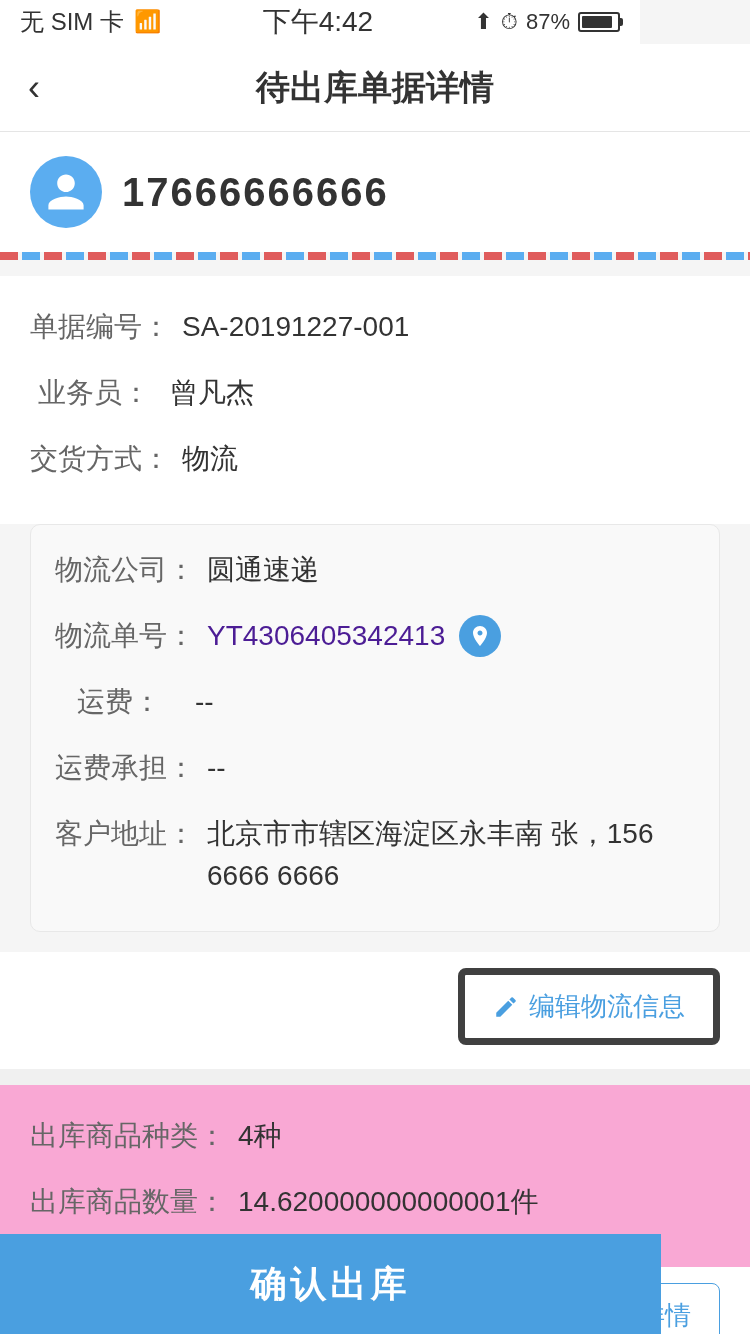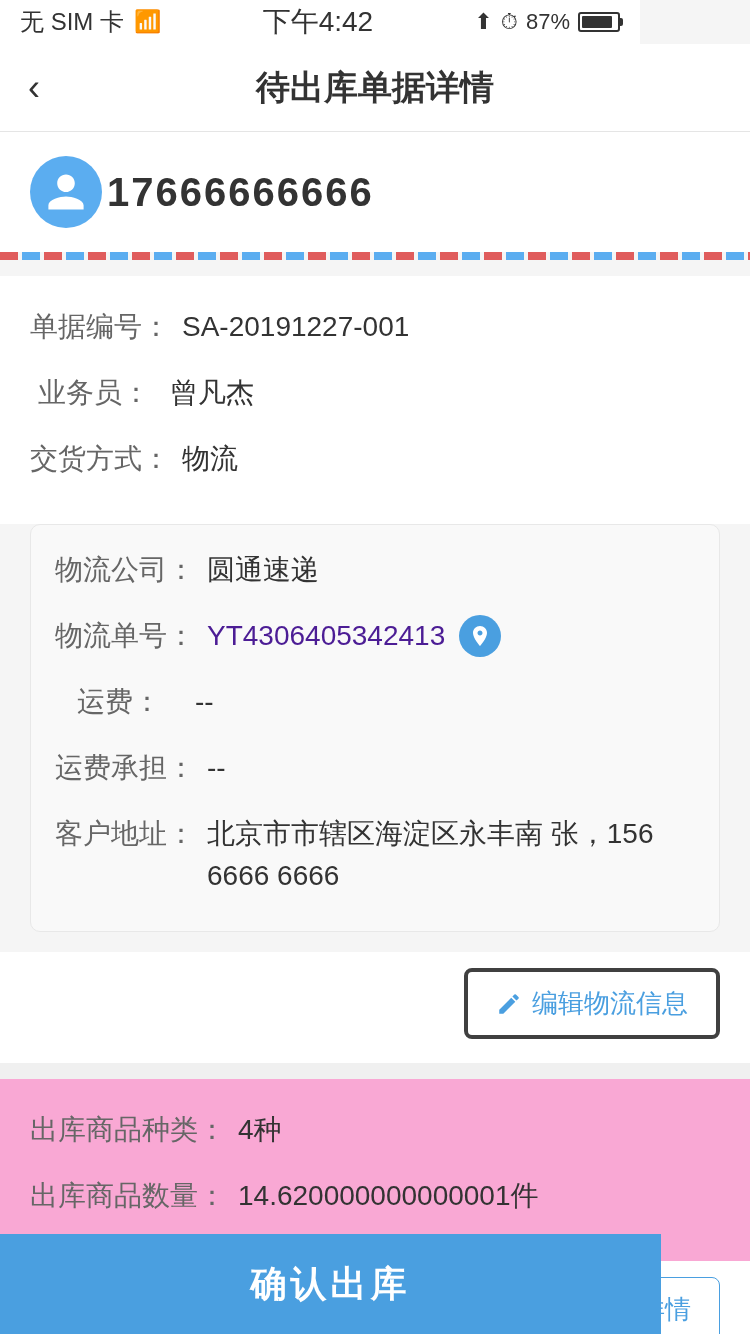--- a/index.html
+++ b/index.html
@@ -69,21 +69,21 @@
       font-weight: 600;
       color: #333;
     }
 
     
     .customer-header {
       background: #fff;
       padding: 24px 30px;
       display: flex;
       align-items: center;
-      gap: 5px;
+      gap: 20px;
       position: relative;
     }
     .customer-avatar {
       width: 72px; height: 72px;
       background: #5badf0;
       border-radius: 50%;
       display: flex; align-items: center; justify-content: center;
       flex-shrink: 0;
     }
     .customer-avatar svg { width: 44px; height: 44px; fill: #fff; }
@@ -155,21 +155,21 @@
     }
 
     
     .edit-btn-row {
       display: flex;
       justify-content: flex-end;
       padding: 16px 30px 24px;
       background: #fff;
     }
     .edit-btn {
-      border: 4px solid #404040;
+      border: 7px solid #404040;
       border-radius: 8px;
       padding: 14px 28px;
       color: #4a9fe0;
       font-size: 26px;
       display: flex; align-items: center; gap: 10px;
       background: #fff;
       cursor: pointer;
     }
     .edit-btn svg { width: 26px; height: 26px; fill: #4a9fe0; }
 

